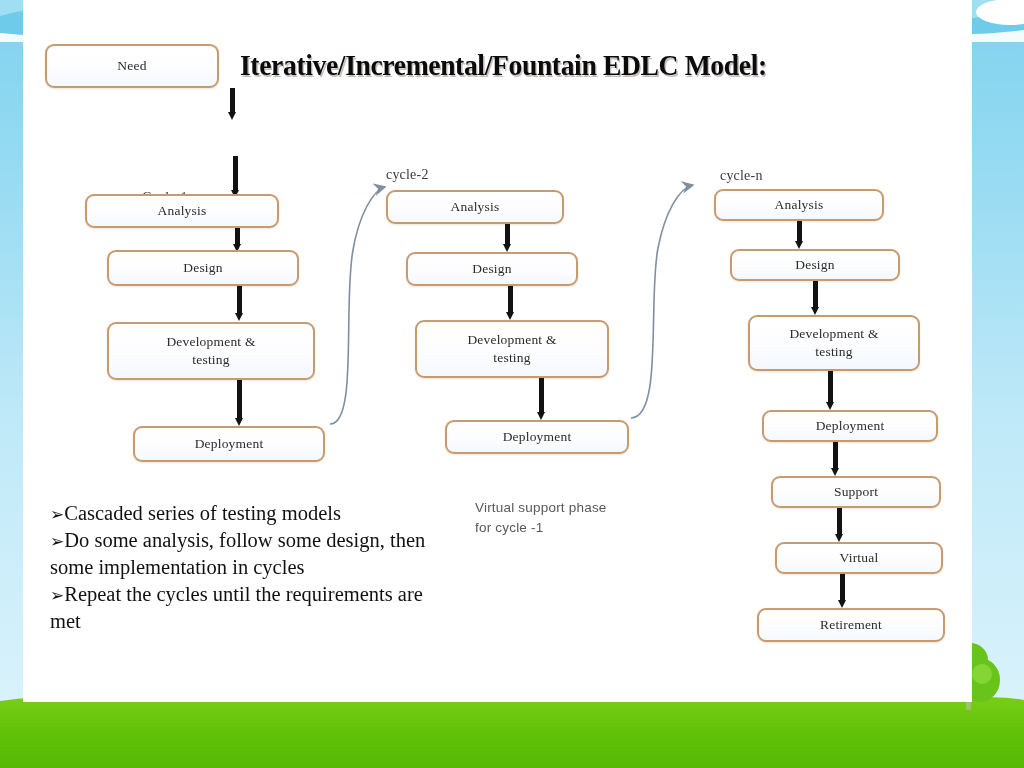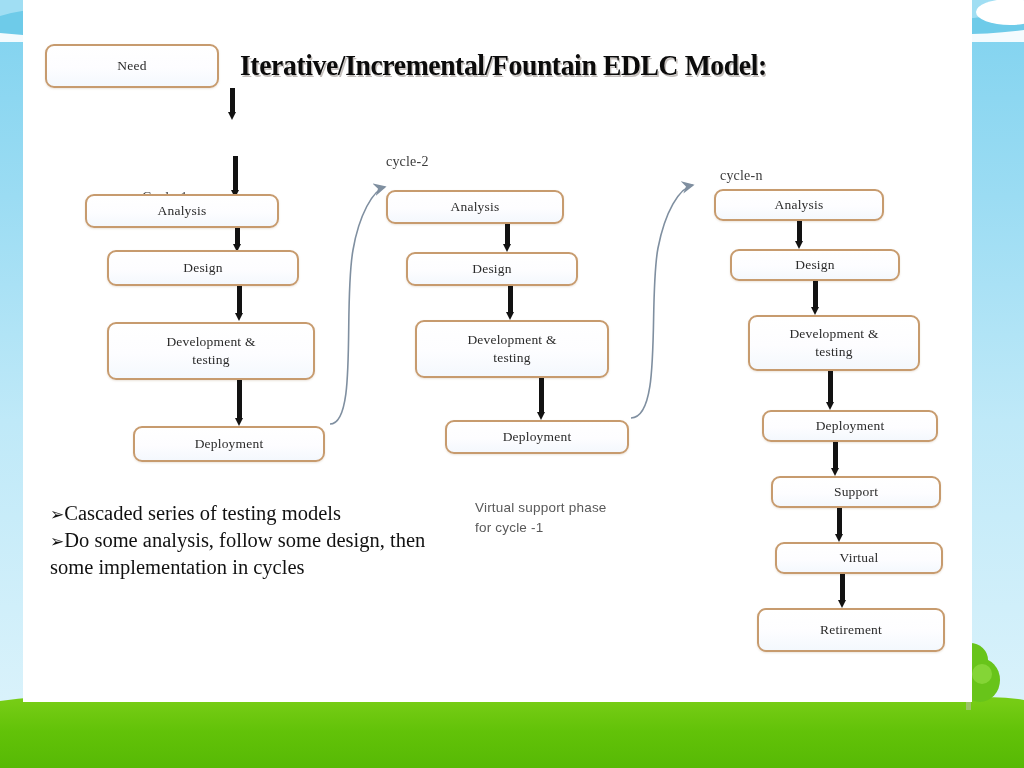--- a/index.html
+++ b/index.html
@@ -219,21 +219,21 @@
     </div>
     <div class="varrow" style="left:212px;top:380px;height:46px;">
       <div class="shaft" style="height:38px;"></div>
       <div class="head" style="top:38px;"></div>
     </div>
 
     <div class="node" style="left:110px;top:426px;width:192px;height:36px;">
       <span>Deployment</span>
     </div>
 
-    <div class="cyclelabel" style="left:363px;top:154px;">cycle-2</div>
+    <div class="cyclelabel" style="left:363px;top:167px;">cycle-2</div>
 
     <div class="node" style="left:363px;top:190px;width:178px;height:34px;">
       <span>Analysis</span>
     </div>
     <div class="varrow" style="left:480px;top:224px;height:28px;">
       <div class="shaft" style="height:20px;"></div>
       <div class="head" style="top:20px;"></div>
     </div>
 
     <div class="node" style="left:383px;top:252px;width:172px;height:34px;">
@@ -301,33 +301,36 @@
     </div>
 
     <div class="node" style="left:752px;top:542px;width:168px;height:32px;">
       <span>Virtual</span>
     </div>
     <div class="varrow" style="left:815px;top:574px;height:34px;">
       <div class="shaft" style="height:26px;"></div>
       <div class="head" style="top:26px;"></div>
     </div>
 
-    <div class="node" style="left:734px;top:608px;width:188px;height:44px;">
+    <div class="node" style="left:734px;top:608px;width:188px;height:34px;">
       <span>Retirement</span>
     </div>
 
     <div class="sidenote" style="left:452px;top:498px;">Virtual support phase
 for cycle -1</div>
 
   </div>
 
   <div class="slide-title">Iterative/Incremental/Fountain EDLC Model:</div>
 
   <div class="bullets">
     <p class="bullet">
       <span class="marker">➢</span><span>Cascaded series of testing models</span>
     </p>
     <p class="bullet">
       <span class="marker">➢</span><span>Do some analysis, follow some design, then some implementation in cycles</span>
     </p>
+    <p class="bullet">
+      <span class="marker">➢</span><span>Repeat the cycles until the requirements are met</span>
+    </p>
   </div>
 
 </div>
 
 </body></html>

